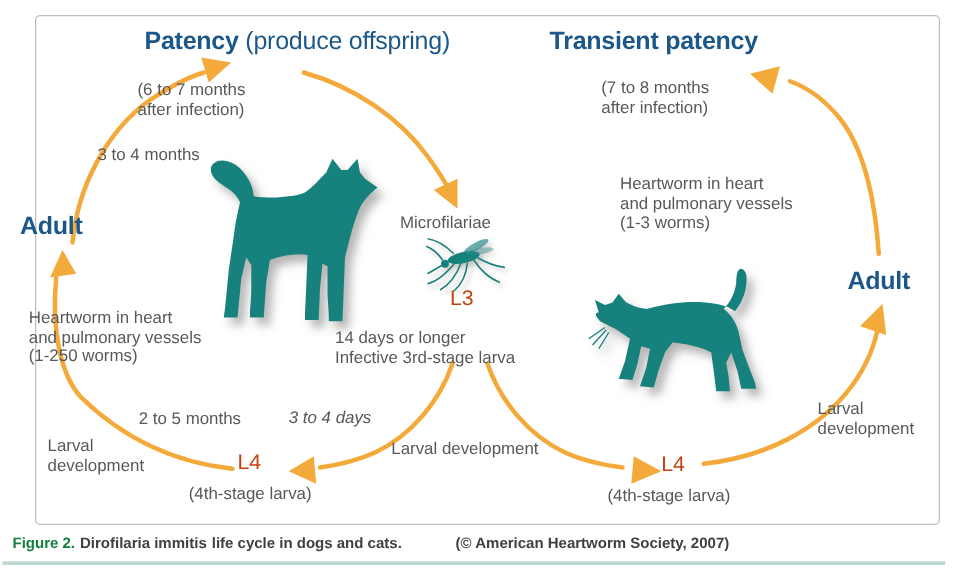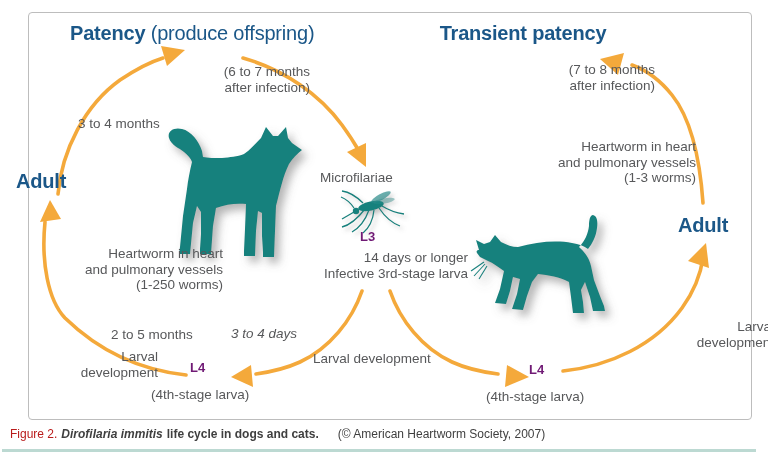--- a/index.html
+++ b/index.html
@@ -5,31 +5,31 @@
   html,body{margin:0;padding:0;background:#ffffff;}
   body{width:768px;height:466px;position:relative;overflow:hidden;
        font-family:"Liberation Sans",sans-serif;-webkit-font-smoothing:antialiased;}
 
   .diagram-box{position:absolute;left:28px;top:12px;width:724px;height:408px;
        border:1.5px solid #bdbdbd;border-radius:4px;background:#ffffff;box-sizing:border-box;}
 
   .svg-layer{position:absolute;left:0;top:0;width:768px;height:466px;pointer-events:none;}
 
   .lbl{position:absolute;color:#57585a;font-size:13.5px;line-height:1.16;white-space:pre-line;text-align:center;}
-  .center{text-align:right;}
+  .center{text-align:left;}
   .heading{position:absolute;font-size:20px;color:#1b5788;letter-spacing:-0.2px;white-space:nowrap;}
   .heading .bold{font-weight:800;}
   .heading .note{font-weight:500;}
-  .stage{position:absolute;font-size:13px;color:#701a75;font-weight:700;white-space:nowrap;}
+  .stage{position:absolute;font-size:17px;color:#c2410c;font-weight:400;white-space:nowrap;}
 
   .caption{position:absolute;left:10px;top:427px;width:750px;font-size:12px;color:#3f3f3f;white-space:nowrap;}
-  .caption .fig{color:#b91c1c;font-weight:400;margin-right:4px;}
-  .caption .sp{font-style:italic;font-weight:700;margin-right:4px;}
+  .caption .fig{color:#15803d;font-weight:700;margin-right:4px;}
+  .caption .sp{font-weight:700;margin-right:4px;}
   .caption .ti{font-weight:700;margin-right:19px;}
-  .caption .cr{font-weight:400;}
+  .caption .cr{font-weight:700;margin-left:24px;}
 
   .bottom-rule{position:absolute;left:2px;top:449px;width:754px;height:3px;background:#bcd9d2;}
 </style>
 </head>
 <body>
 
 <div class="diagram-box"></div>
 
 <svg class="svg-layer" viewBox="0 0 768 466">
   <defs>
@@ -109,21 +109,21 @@
       <path d="M 369,210 C 365,221 359,228 352,232"></path>
       <path d="M 374,210 C 373,220 369,228 363,233"></path>
       <path d="M 379,208 C 385,217 392,223 400,226"></path>
       <path d="M 382,206 C 390,211 397,213 404,214"></path>
       <path d="M 363,203 C 356,196 349,192 342,191"></path>
       <path d="M 354,208 C 350,202 346,199 341,197"></path>
     </g>
   </g>
 </svg>
 
-<div class="heading" style="left:70px;top:22px;width:290px;text-align:left;">
+<div class="heading" style="left:70px;top:22px;width:290px;text-align:right;">
   <span class="bold">Patency</span>
   <span class="note">(produce offspring)</span>
 </div>
 <div class="heading bold" style="left:408px;top:22px;width:230px;text-align:center;font-weight:800;">Transient patency</div>
 
 <div class="lbl center" style="left:110px;top:64px;width:200px;">(6 to 7 months
 after infection)</div>
 <div class="lbl" style="left:78px;top:116px;">3 to 4 months</div>
 <div class="heading bold" style="left:16px;top:170px;font-weight:800;">Adult</div>
 <div class="lbl center" style="left:23px;top:246px;width:200px;">Heartworm in heart
@@ -131,25 +131,25 @@
 (1-250 worms)</div>
 <div class="lbl" style="left:111px;top:327px;">2 to 5 months</div>
 <div class="lbl center" style="left:38px;top:349px;width:120px;">Larval
 development</div>
 <div class="stage" style="left:190px;top:360px;">L4</div>
 <div class="lbl" style="left:151px;top:387px;">(4th-stage larva)</div>
 <div class="lbl" style="left:231px;top:326px;font-style:italic;">3 to 4 days</div>
 
 <div class="lbl" style="left:320px;top:170px;">Microfilariae</div>
 <div class="stage" style="left:360px;top:229px;">L3</div>
-<div class="lbl center" style="left:268px;top:250px;width:200px;">14 days or longer
+<div class="lbl center" style="left:268px;top:262px;width:200px;">14 days or longer
 Infective 3rd-stage larva</div>
 <div class="lbl" style="left:313px;top:351px;">Larval development</div>
 
-<div class="lbl center" style="left:455px;top:62px;width:200px;">(7 to 8 months
+<div class="lbl center" style="left:481px;top:62px;width:200px;">(7 to 8 months
 after infection)</div>
 <div class="lbl center" style="left:496px;top:139px;width:200px;">Heartworm in heart
 and pulmonary vessels
 (1-3 worms)</div>
 <div class="heading bold" style="left:678px;top:214px;font-weight:800;">Adult</div>
 <div class="lbl center" style="left:654px;top:319px;width:120px;">Larval
 development</div>
 <div class="stage" style="left:529px;top:362px;">L4</div>
 <div class="lbl" style="left:486px;top:389px;">(4th-stage larva)</div>
 

